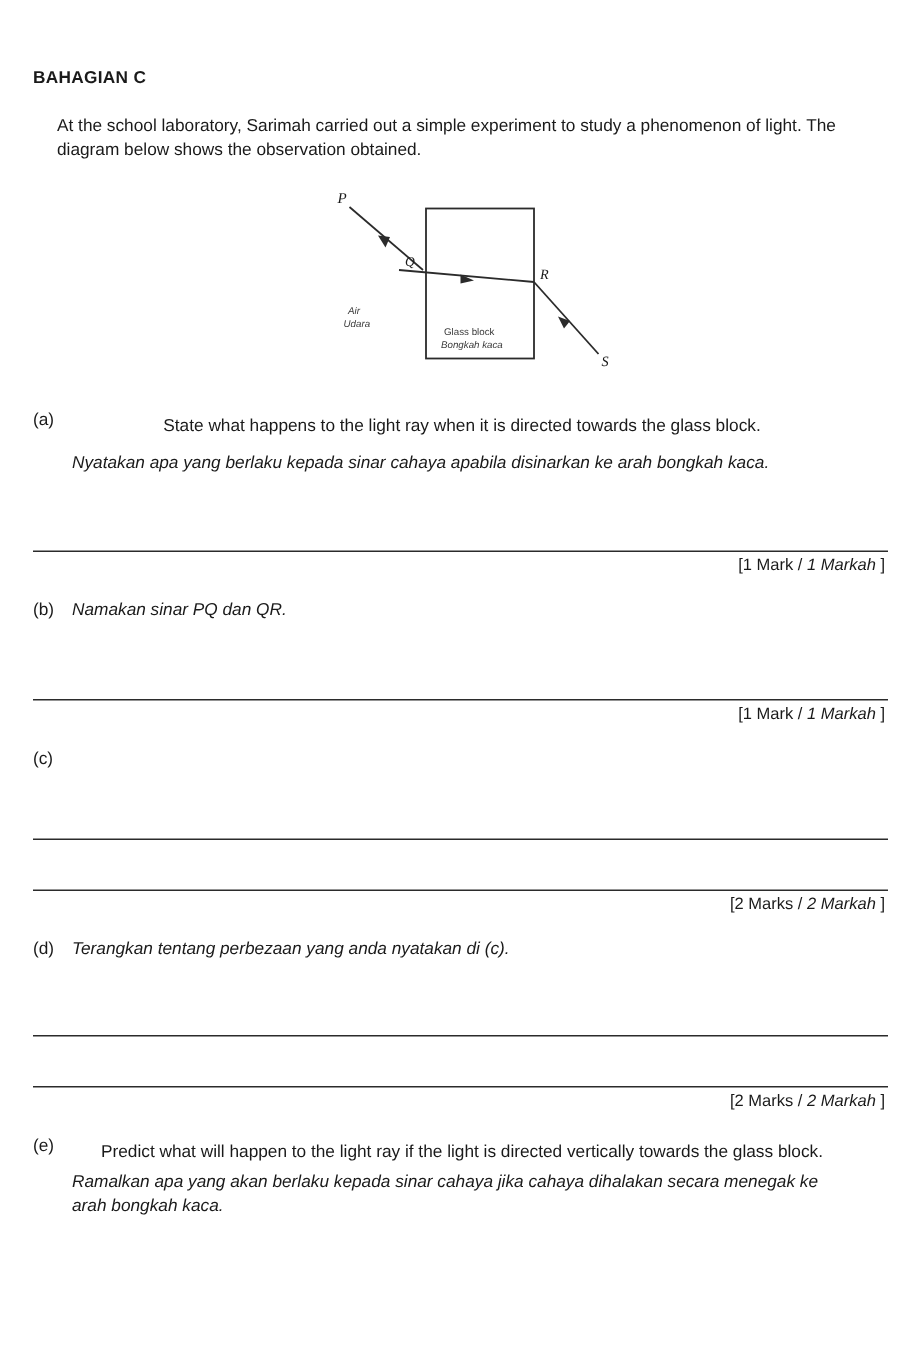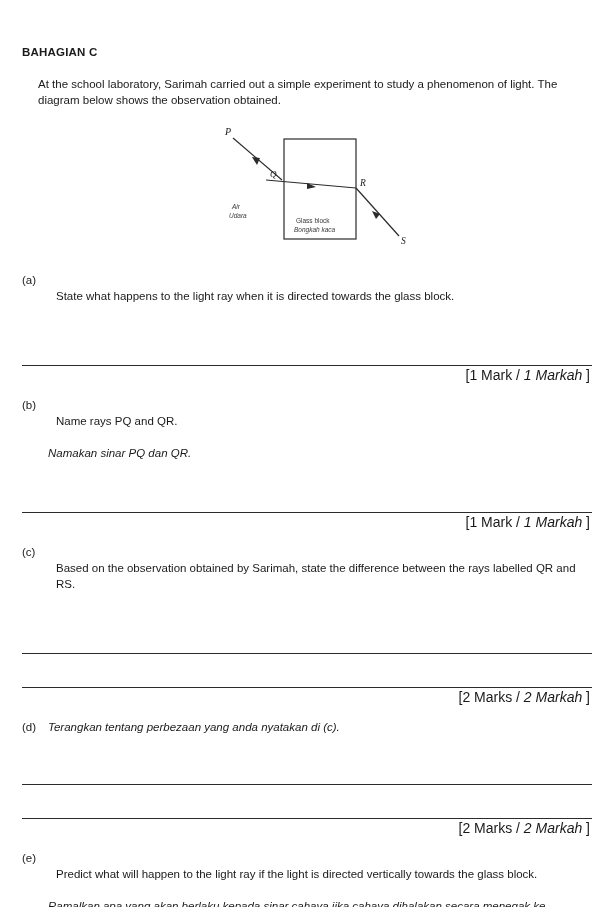--- a/index.html
+++ b/index.html
@@ -69,22 +69,23 @@
     line-height: 16px;
   }
   .q-label {
     width: 18px;
     flex: 0 0 18px;
   }
   .q-body {
     flex: 1 1 auto;
   }
   .q-en {
-    margin: 16px;
+    margin: 4px;
     max-width: 528px;
+    text-align: center;
   }
   .q-my {
     margin: 0;
     font-style: italic;
     padding-left: 8px;
     max-width: 512px;
   }
   .q-my.spaced {
     line-height: 26px;
   }
@@ -93,21 +94,21 @@
   }
   .answer-line {
     border-bottom: 1px solid #2b2b2b;
     height: 25px;
   }
   .answer-line.tall {
     height: 33px;
   }
   .marks {
     text-align: right;
-    font-size: 14px;
+    font-size: 11px;
     line-height: 15px;
     margin-top: 2px;
     padding-right: 2px;
   }
   .marks .it {
     font-style: italic;
   }
 
   
   .q-a .answer-lines { margin-top: 20px; }
@@ -149,55 +150,54 @@
       <text x="102" y="99" font-family="Liberation Sans, sans-serif" font-size="6.5" fill="#3a3a3a">Glass block</text>
       <text x="100" y="108" font-family="Liberation Sans, sans-serif" font-size="6.5" font-style="italic" fill="#3a3a3a">Bongkah kaca</text>
     </svg>
   </div>
 
   <div class="q q-a">
     <div class="q-row">
       <div class="q-label">(a)</div>
       <div class="q-body">
         <p class="q-en">State what happens to the light ray when it is directed towards the glass block.</p>
+        <p class="q-my spaced">Nyatakan apa yang berlaku kepada sinar cahaya apabila disinarkan ke arah bongkah kaca.</p>
       </div>
     </div>
     <div class="answer-lines">
       <div class="answer-line"></div>
     </div>
     <div class="marks">
       <span>[1 Mark /</span>
       <span class="it">1 Markah</span>
       <span>]</span>
     </div>
   </div>
 
   <div class="q q-b">
     <div class="q-row">
       <div class="q-label">(b)</div>
       <div class="q-body">
-        <p class="q-en">Name rays PQ and QR.</p>
         <p class="q-my">Namakan sinar PQ dan QR.</p>
       </div>
     </div>
     <div class="answer-lines">
       <div class="answer-line"></div>
     </div>
     <div class="marks">
       <span>[1 Mark /</span>
       <span class="it">1 Markah</span>
       <span>]</span>
     </div>
   </div>
 
   <div class="q q-c">
     <div class="q-row">
       <div class="q-label">(c)</div>
       <div class="q-body">
-        <p class="q-en">Based on the observation obtained by Sarimah, state the difference between the rays labelled QR and RS.</p>
       </div>
     </div>
     <div class="answer-lines">
       <div class="answer-line tall"></div>
       <div class="answer-line tall"></div>
     </div>
     <div class="marks">
       <span>[2 Marks /</span>
       <span class="it">2 Markah</span>
       <span>]</span>

